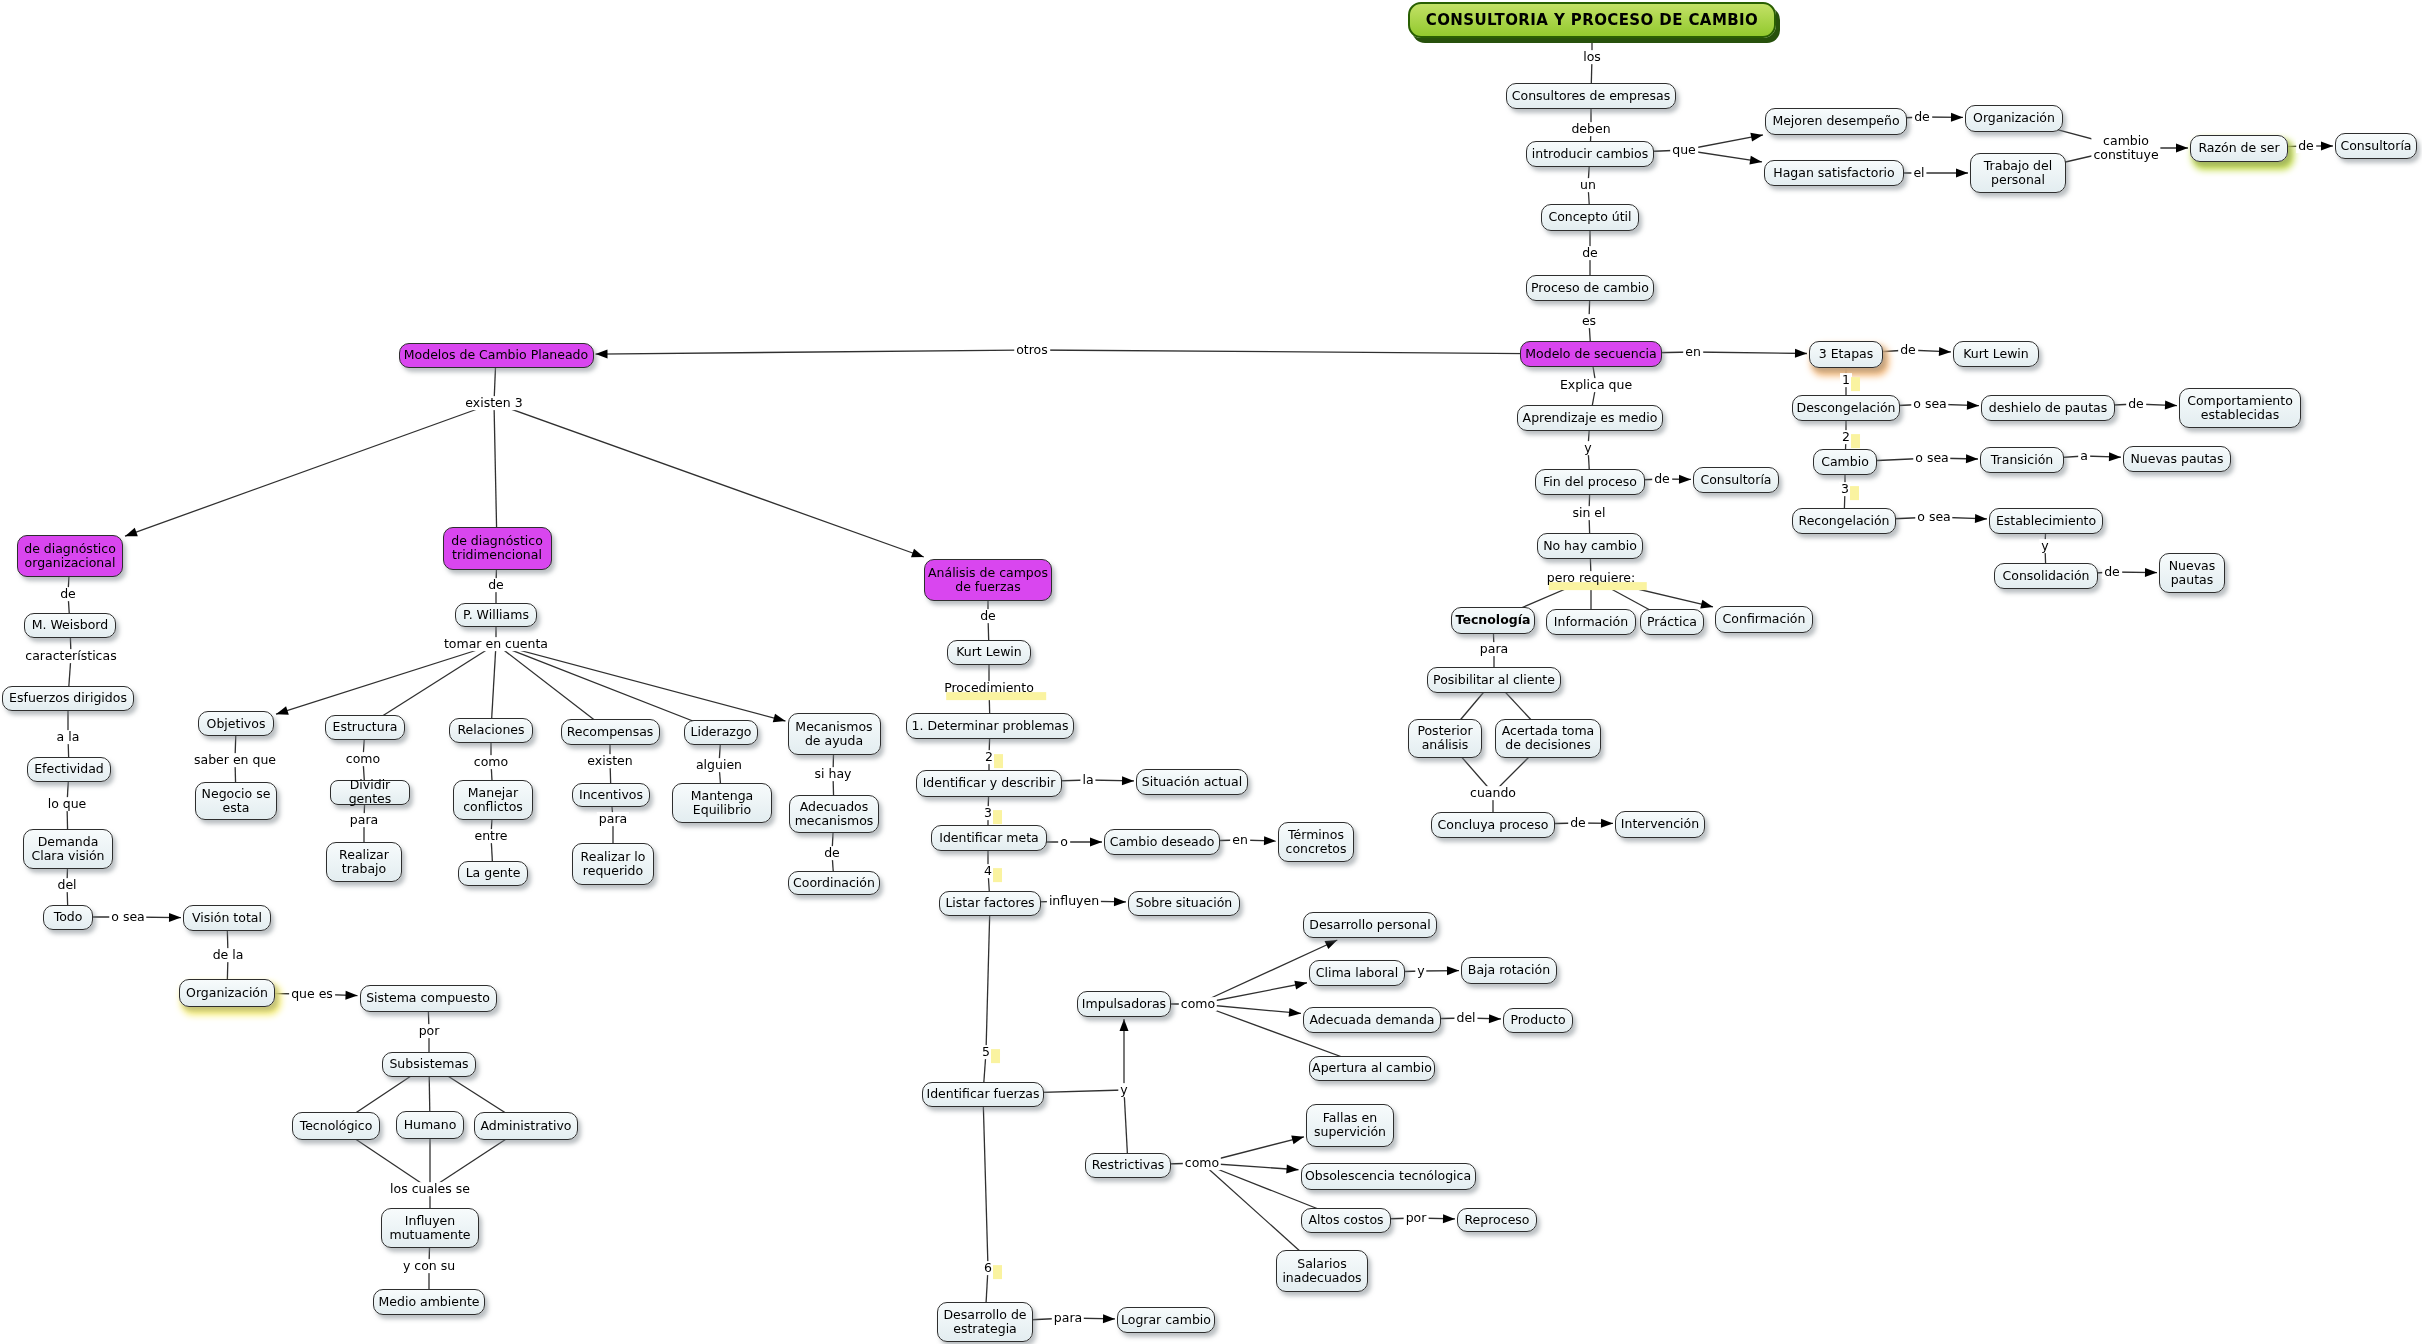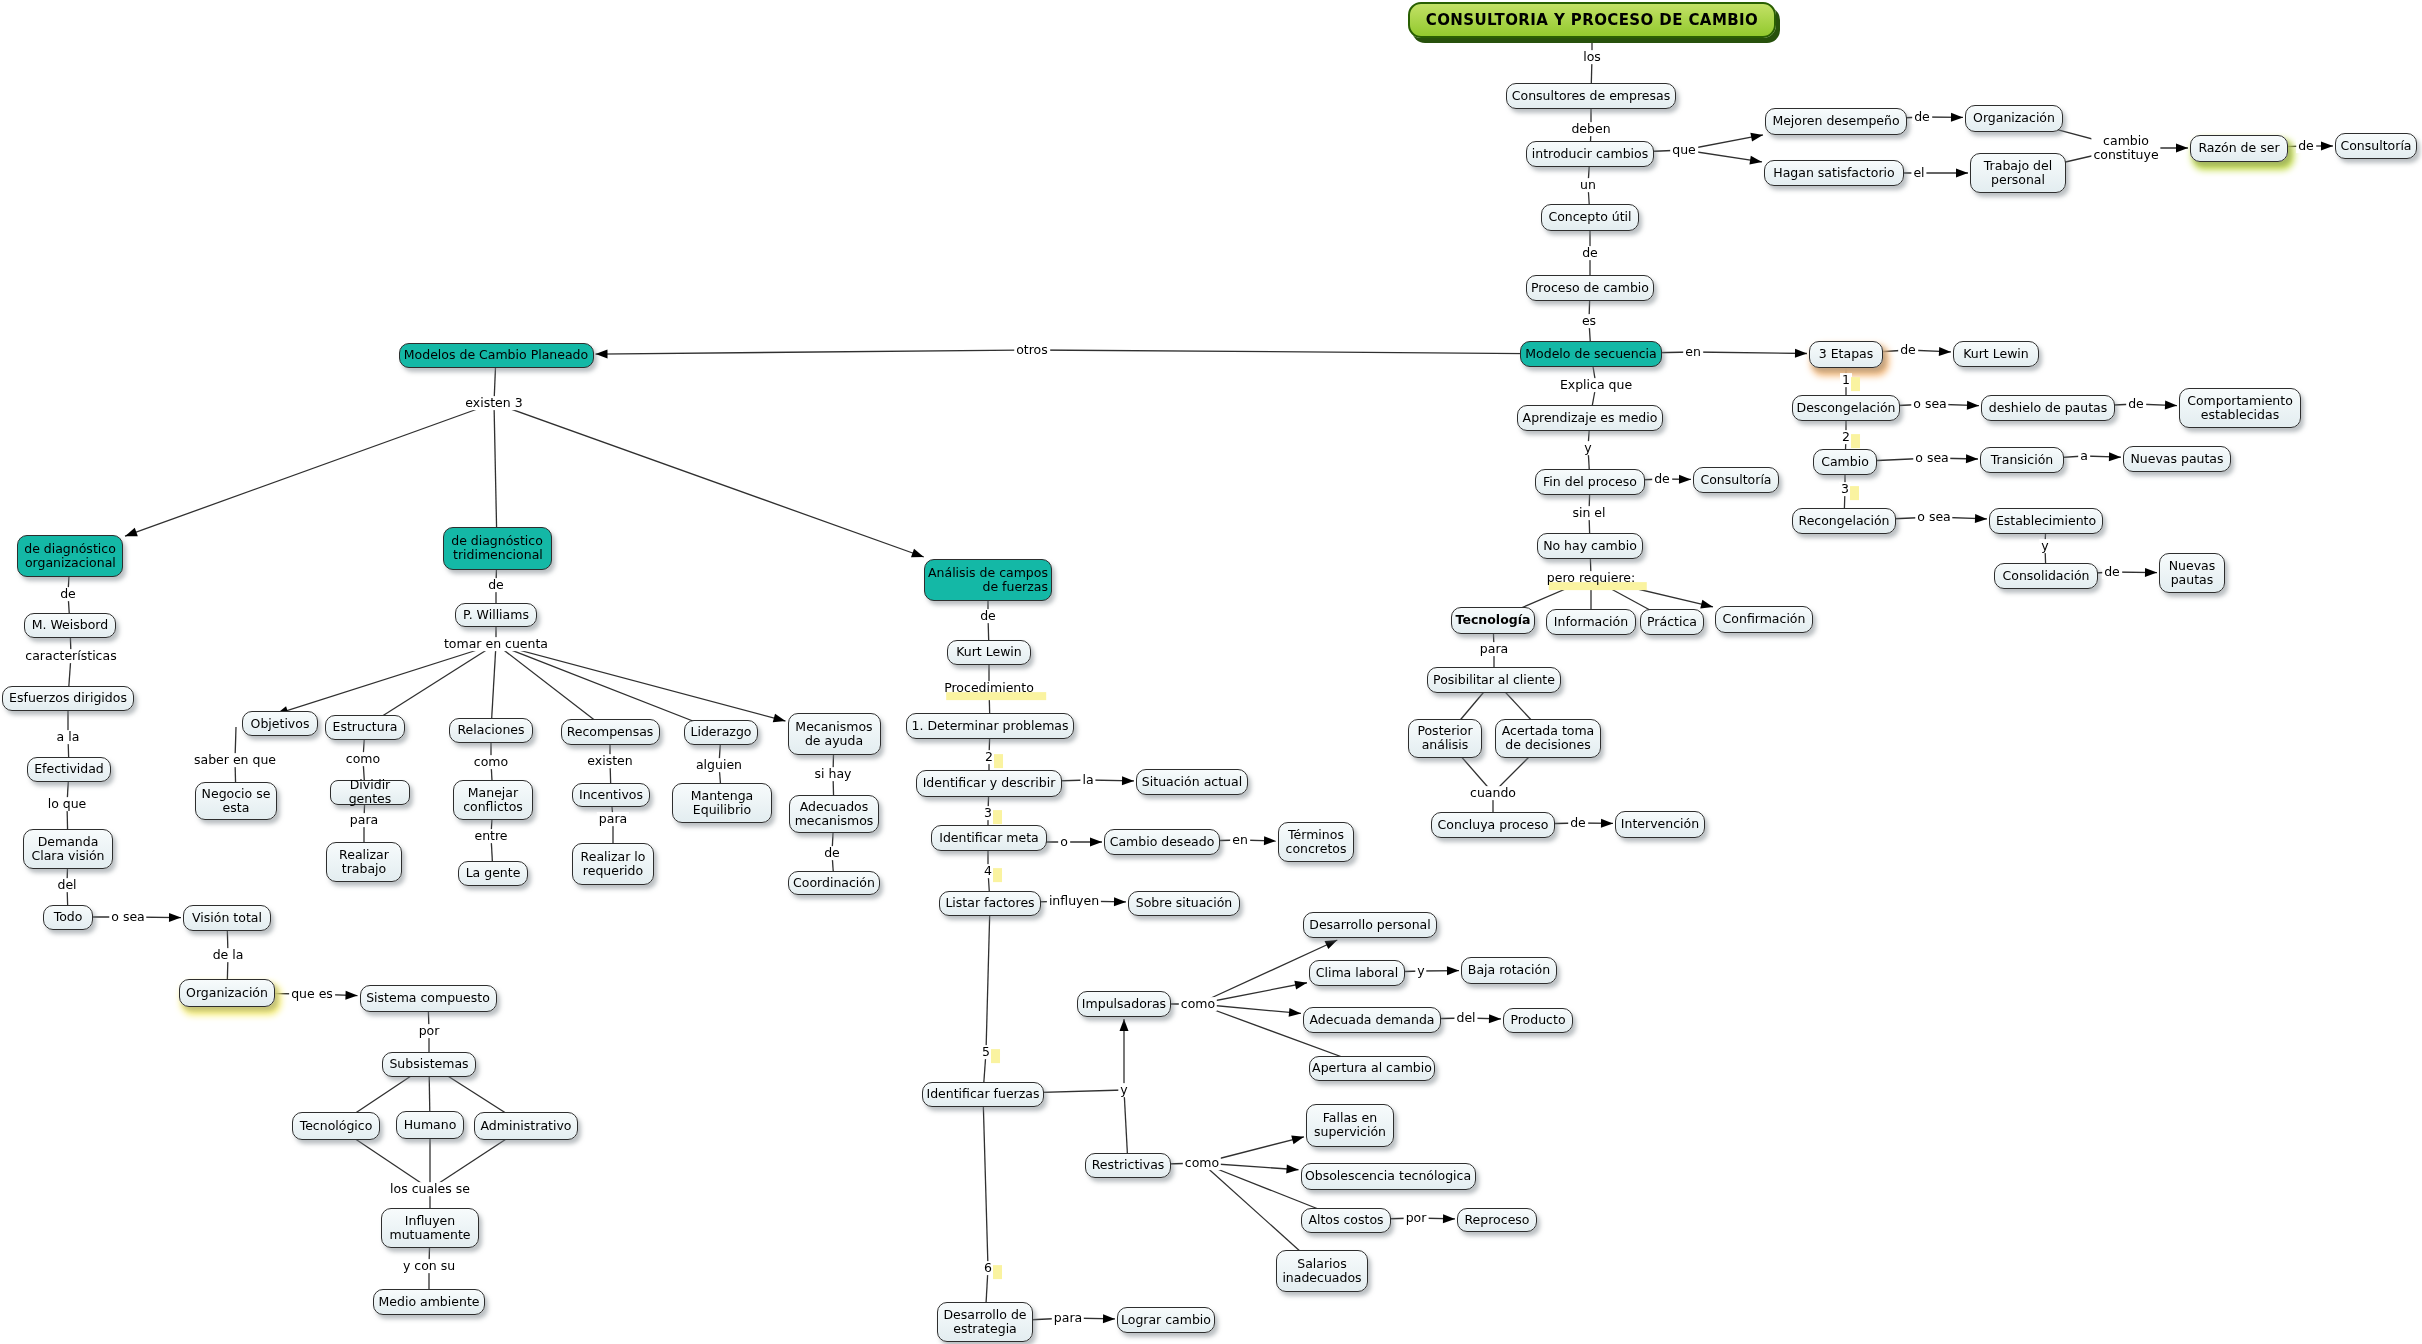--- a/index.html
+++ b/index.html
@@ -5,21 +5,21 @@
   html,body{margin:0;padding:0;background:#ffffff;}
   #map{position:relative;width:2422px;height:1344px;background:#ffffff;overflow:hidden;
        font-family:"DejaVu Sans","Liberation Sans",sans-serif;}
   #edges{position:absolute;left:0;top:0;}
   .node{position:absolute;display:flex;align-items:center;justify-content:center;text-align:center;
         background:linear-gradient(180deg,#f7fbfc 0%,#e3edf0 100%);
         border:1.6px solid #2e2e2e;border-radius:10px;
         box-shadow:3px 4px 4px rgba(120,130,135,.5);
         font-size:12.5px;line-height:1.12;color:#000;white-space:pre-line;
         padding:1px 2px;box-sizing:border-box;}
-  .node.topic{background:#14b8a6;text-align:right;}
+  .node.topic{background:#d946ef;}
   .node.title{background:linear-gradient(180deg,#c3e166 0%,#92c92e 100%);
         border:2.5px solid #295f02;border-radius:13px;
         box-shadow:4px 5px 0 #27510c;font-weight:bold;font-size:15px;letter-spacing:.4px;}
   .linklabel{position:absolute;transform:translate(-50%,-50%);background:#ffffff;
         padding:0 2px;font-size:12.5px;line-height:1.1;text-align:center;white-space:pre-line;color:#000;}
   .hl-num{z-index:2;}
   .hl-num::after{content:"";position:absolute;right:-8px;bottom:-4px;width:9px;height:14px;
         background:#faf3a0;z-index:-1;}
   .hl-under{z-index:2;}
   .hl-under::after{content:"";position:absolute;left:4px;right:-10px;bottom:-5px;height:8px;
@@ -299,21 +299,21 @@
     <div class="node" style="left: 382px; top: 1051.5px; width: 94px; height: 25px;">Subsistemas</div>
     <div class="node" style="left: 292px; top: 1112px; width: 88px; height: 28px;">Tecnológico</div>
     <div class="node" style="left: 396px; top: 1111px; width: 68px; height: 28px;">Humano</div>
     <div class="node" style="left: 474px; top: 1112px; width: 104px; height: 28px;">Administrativo</div>
     <div class="node" style="left: 381px; top: 1208px; width: 98px; height: 40px;">Influyen
 mutuamente</div>
     <div class="node" style="left: 373px; top: 1289px; width: 112px; height: 26px;">Medio ambiente</div>
     <div class="node topic" style="left: 442.5px; top: 526.5px; width: 109px; height: 43px;">de diagnóstico
 tridimencional</div>
     <div class="node" style="left: 455px; top: 603px; width: 82px; height: 24px;">P. Williams</div>
-    <div class="node" style="left: 198px; top: 711px; width: 76px; height: 25px; margin-left: 44px;">Objetivos</div>
+    <div class="node" style="left: 198px; top: 711px; width: 76px; height: 25px;">Objetivos</div>
     <div class="node" style="left: 195px; top: 782px; width: 82px; height: 38px;">Negocio se
 esta</div>
     <div class="node" style="left: 325px; top: 714.5px; width: 80px; height: 25px;">Estructura</div>
     <div class="node" style="left: 330px; top: 779.5px; width: 80px; height: 25px; border-radius: 8px;">Dividir gentes</div>
     <div class="node" style="left: 326px; top: 842px; width: 76px; height: 40px;">Realizar
 trabajo</div>
     <div class="node" style="left: 449px; top: 717.5px; width: 84px; height: 25px;">Relaciones</div>
     <div class="node" style="left: 453px; top: 780px; width: 80px; height: 40px;">Manejar
 conflictos</div>
     <div class="node" style="left: 458px; top: 860.5px; width: 70px; height: 25px;">La gente</div>

